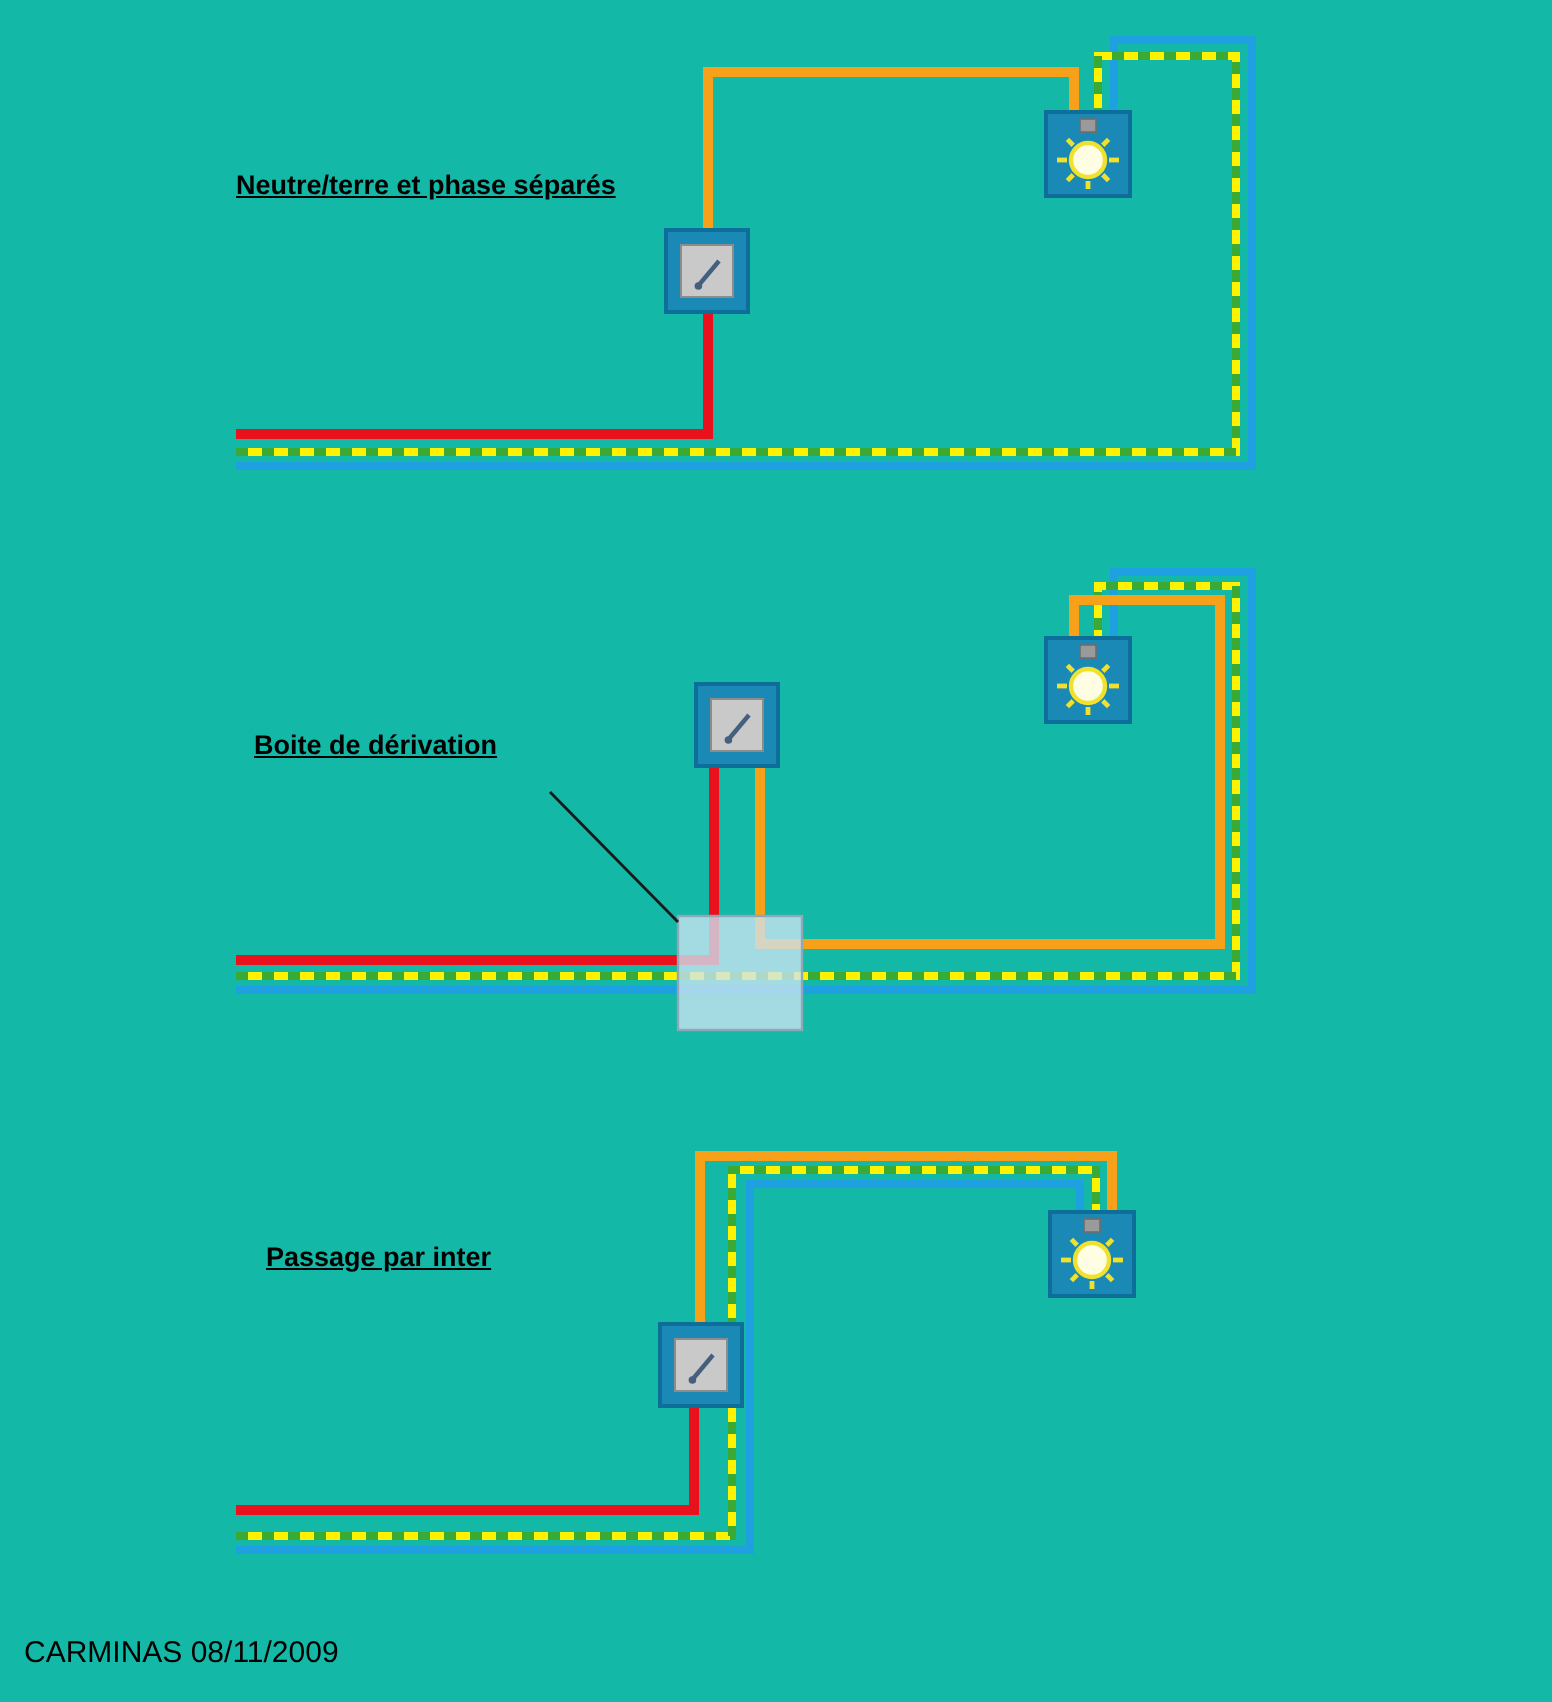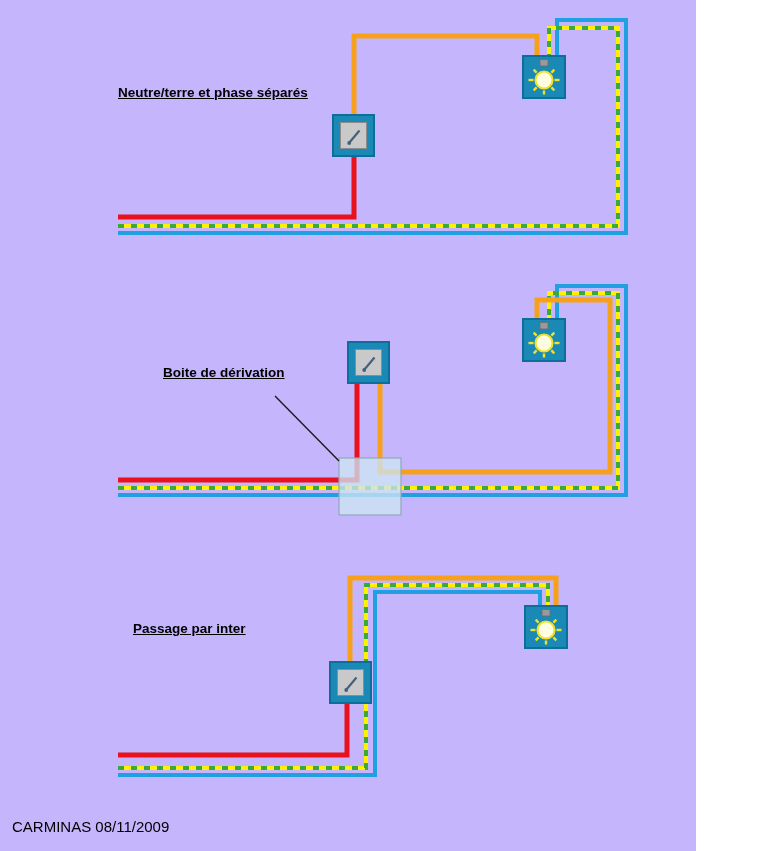--- a/index.html
+++ b/index.html
@@ -1,17 +1,17 @@
 <!DOCTYPE html>
 <html style="--phase-red: #E8111C; --switched-phase-orange: #F7A11A; --neutral-blue: #1FA0E0; --earth-yellow: #FFF200; --earth-green: #3BAA35; --component-fill: #1A89B5; --component-border: #0D6E99; --junction-box-fill: #CDE4F2; --junction-box-border: #8FA8B8; --switch-inner-fill: #C9C9C9; --switch-inner-border: #8C8C8C; --switch-lever: #44607E; --bulb-glow: #F0E12E; --bulb-fill: #FFFDE2; --bulb-base: #9A9A9A; --text: #000000;"><head>
 <meta charset="utf-8">
 <style>
   * { margin:0; padding:0; box-sizing:border-box; }
   html,body { background:#ffffff; font-family:"Liberation Sans", sans-serif; }
-  .canvas { position:relative; width:696px; height:851px; background:#c4b5fd; overflow:hidden; }
+  .canvas { position:relative; width:776px; height:851px; background:#14b8a6; overflow:hidden; }
   .wire-layer { position:absolute; left:0; top:0; }
   .wire-layer path, .wire-layer line { fill:none; }
   .w-red    { stroke:var(--phase-red,#E8111C); stroke-width:5; }
   .w-orange { stroke:var(--switched-phase-orange,#F7A11A); stroke-width:5; }
   .w-blue   { stroke:var(--neutral-blue,#1FA0E0); stroke-width:4; }
   .w-yellow { stroke:var(--earth-yellow,#FFF200); stroke-width:4; }
   .w-green  { stroke:var(--earth-green,#3BAA35); stroke-width:4; stroke-dasharray:6 7; }
   .junction { fill:var(--junction-box-fill,#CDE4F2); fill-opacity:.78;
               stroke:var(--junction-box-border,#8FA8B8); stroke-width:1.2; }
   .arrow-line { stroke:#1a1a1a; stroke-width:1.4; }
@@ -59,21 +59,21 @@
     <g>
       <path class="w-blue" d="M118,775 H375 V592 H540 V609"></path>
       <path class="w-yellow" d="M118,768 H366 V585 H548 V609"></path>
       <path class="w-green" d="M118,768 H366 V585 H548 V609"></path>
       <path class="w-orange" d="M350,663 V578 H556 V609"></path>
       <path class="w-red" d="M118,755 H347 V700"></path>
     </g>
   </svg>
 
   <div class="diagram-title" style="left:118px; top:85px;">Neutre/terre et phase séparés</div>
-  <div class="diagram-title" style="left:127px; top:365px;margin-left:36px;">Boite de dérivation</div>
+  <div class="diagram-title" style="left:127px; top:365px;">Boite de dérivation</div>
   <div class="diagram-title" style="left:133px; top:621px;">Passage par inter</div>
 
   <div class="component lamp" style="left:522px; top:55px;">
     <svg width="36" height="36" viewBox="0 0 36 36">
       <rect x="14" y="0.5" width="8" height="6.5" fill="var(--bulb-base,#9A9A9A)" stroke="#6d6d6d" stroke-width="0.8"></rect>
       <g stroke="var(--bulb-glow,#F0E12E)" stroke-width="2.4" fill="none">
         <line x1="28.5" y1="21" x2="33.5" y2="21"></line>
         <line x1="7.5" y1="21" x2="2.5" y2="21"></line>
         <line x1="18" y1="31.5" x2="18" y2="35.5"></line>
         <line x1="25.4" y1="13.6" x2="28.3" y2="10.7"></line>

